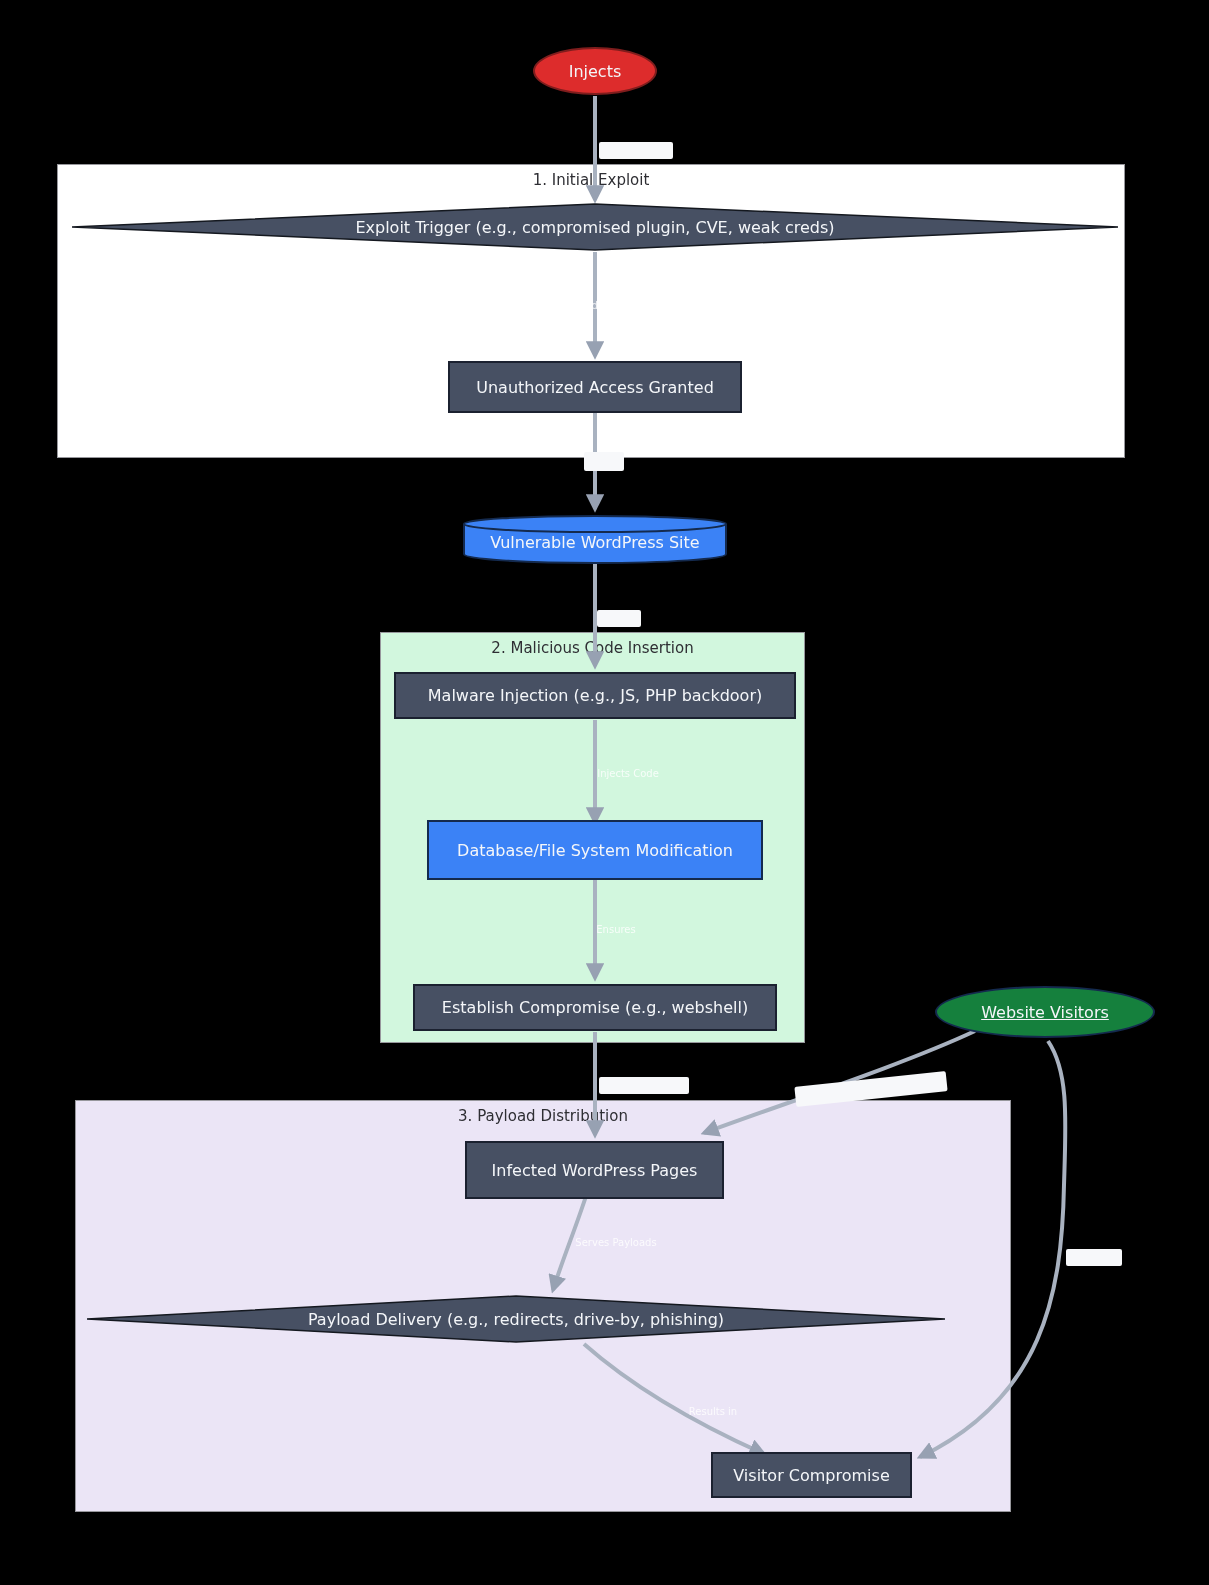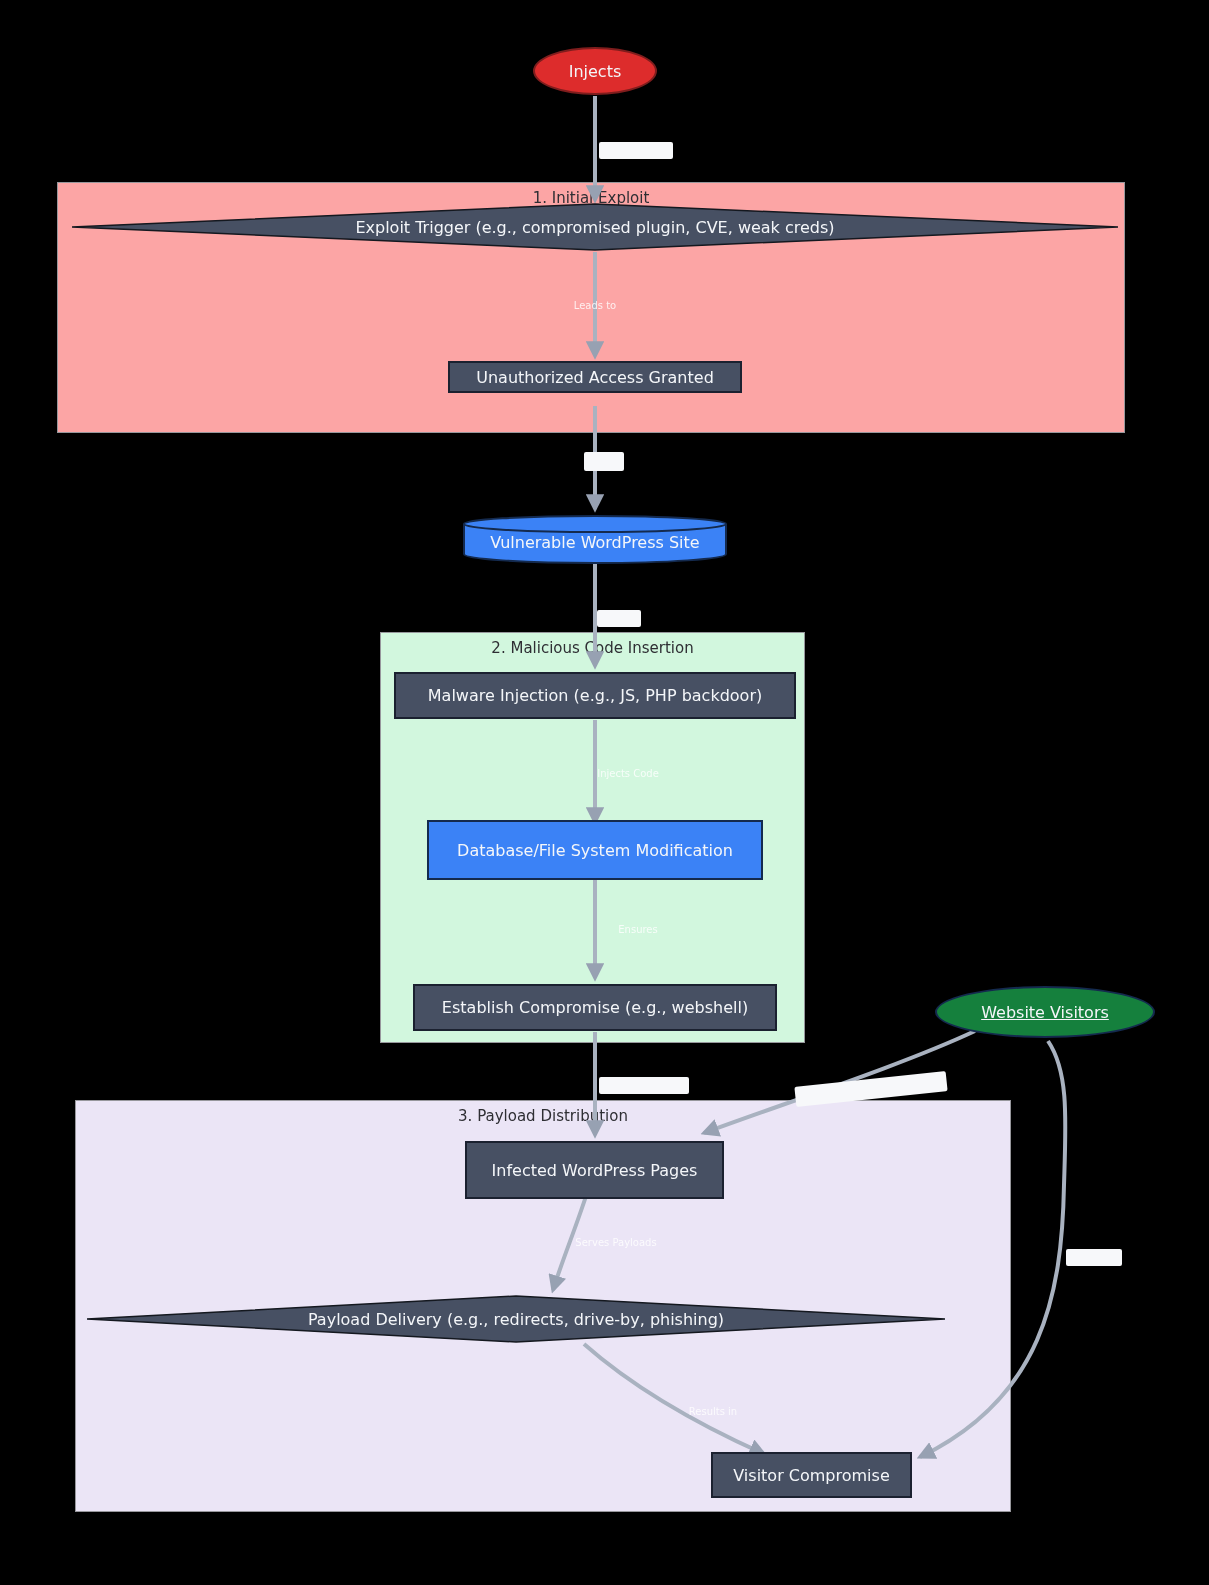--- a/index.html
+++ b/index.html
@@ -75,21 +75,21 @@
   .node-diamond .lbl{position:relative;z-index:1;}
   .node-cyl{background:transparent;border:none;}
   .node-cyl svg{position:absolute;left:0;top:0;}
   .node-cyl .lbl{position:relative;z-index:1;margin-top:6px;text-align:right;}
 </style>
 </head>
 <body>
 
 <div id="canvas">
 
-  <div class="subgraph" style="left:57px;top:182px;width:1068px;height:251px;background:#fca5a5;">
+  <div class="subgraph" style="left:57px;top:164px;width:1068px;height:294px;background:#ffffff;">
     <div class="subgraph-title">1. Initial Exploit</div>
   </div>
 
   <div class="subgraph" style="left:380px;top:632px;width:425px;height:411px;background:#d2f7de;">
     <div class="subgraph-title">2. Malicious Code Insertion</div>
   </div>
 
   <div class="subgraph" style="left:75px;top:1100px;width:936px;height:412px;background:#ebe5f6;">
     <div class="subgraph-title">3. Payload Distribution</div>
   </div>
@@ -117,36 +117,36 @@
 
   <div class="label-box" style="left:599px;top:142px;width:74px;height:17px;"></div>
   <div class="label-box" style="left:584px;top:452px;width:40px;height:19px;"></div>
   <div class="label-box" style="left:597px;top:610px;width:44px;height:17px;"></div>
   <div class="label-box" style="left:599px;top:1077px;width:90px;height:17px;"></div>
   <div class="label-box" style="left:795px;top:1079px;width:152px;height:20px;transform:rotate(-6deg);"></div>
   <div class="label-box" style="left:1066px;top:1249px;width:56px;height:17px;"></div>
 
   <div class="ghost-label" style="left:595px;top:305px;">Leads to</div>
   <div class="ghost-label" style="left:628px;top:773px;">Injects Code</div>
-  <div class="ghost-label" style="left:616px;top:929px;margin-left:22px;">Ensures</div>
+  <div class="ghost-label" style="left:616px;top:929px;">Ensures</div>
   <div class="ghost-label" style="left:616px;top:1242px;">Serves Payloads</div>
   <div class="ghost-label" style="left:713px;top:1411px;">Results in</div>
 
   <div class="node node-ellipse red" style="left:533px;top:47px;width:124px;height:48px;">
     <span class="lbl">Injects</span>
   </div>
 
   <div class="node node-diamond" style="left:70px;top:203px;width:1050px;height:48px;">
     <svg width="1050" height="48">
       <polygon points="2,24 525,1 1048,24 525,47" fill="#475063" stroke="#14181f" stroke-width="1.5"></polygon>
     </svg>
     <span class="lbl">Exploit Trigger (e.g., compromised plugin, CVE, weak creds)</span>
   </div>
 
-  <div class="node node-rect" style="left:448px;top:361px;width:294px;height:32px;">
+  <div class="node node-rect" style="left:448px;top:361px;width:294px;height:52px;">
     <span class="lbl">Unauthorized Access Granted</span>
   </div>
 
   <div class="node node-cyl" style="left:461px;top:514px;width:268px;height:50px;">
     <svg width="268" height="50">
       <path d="M3,10 v30 c0,5 58.6,9 131,9 s131,-4 131,-9 v-30" fill="#3b82f6" stroke="#142a4e" stroke-width="2"></path>
       <ellipse cx="134" cy="10" rx="131" ry="8" fill="#3b82f6" stroke="#142a4e" stroke-width="2"></ellipse>
     </svg>
     <span class="lbl">Vulnerable WordPress Site</span>
   </div>

